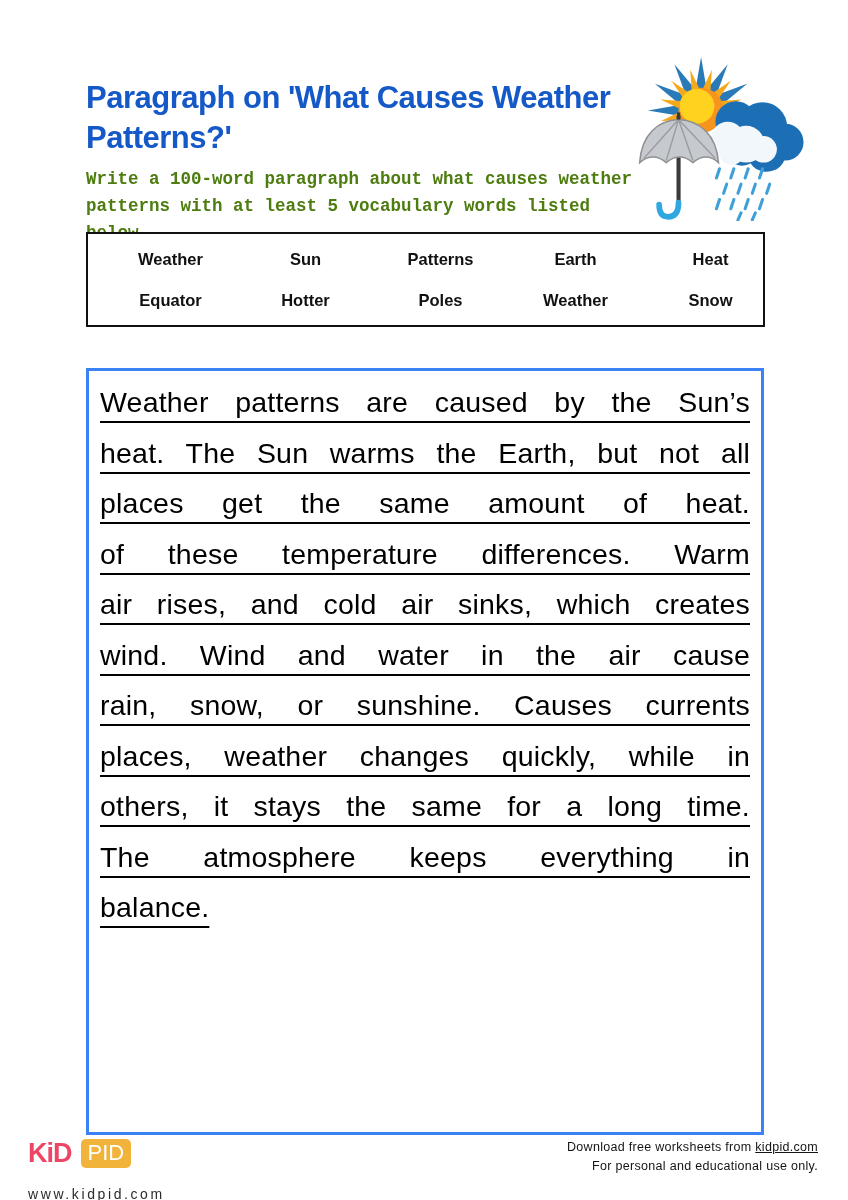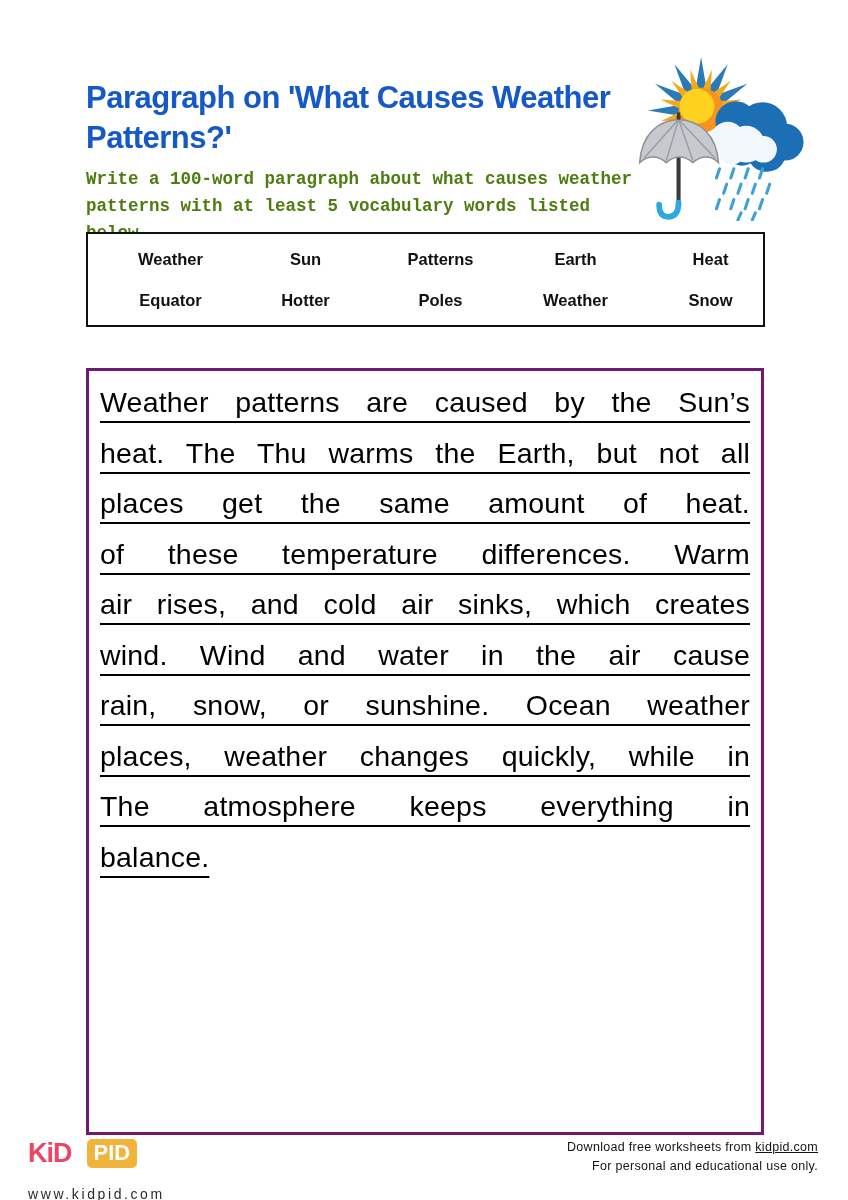--- a/index.html
+++ b/index.html
@@ -61,21 +61,21 @@
     text-align:center;
     font-weight:700;
     font-size:16.5px;
     padding-left:30px;
   }
 
   
   .writing-box{
     position:absolute;top:368px;left:86px;
     width:678px;height:767px;
-    border:3px solid #701a75;
+    border:3px solid #3b82f6;
     background:#fff;
     padding:6px 11px 0 11px;
   }
   .hand-line{
     height:50.5px;
     font-family:"Liberation Sans",sans-serif;
     font-size:28.5px;
     line-height:50.5px;
     font-weight:400;
     letter-spacing:0.2px;
@@ -100,24 +100,24 @@
   }
   .brand{display:flex;flex-direction:column;align-items:flex-start;}
   .logo{display:flex;align-items:center;}
   .logo .kid{
     color:var(--logo-pink);
     font-weight:800;
     font-size:27px;
     letter-spacing:-1px;
   }
   .logo .pid{
-    margin-left:15px;
+    margin-left:9px;
     background:var(--logo-yellow);
     color:#ffffff;
-    font-weight:700;
+    font-weight:400;
     font-size:22px;
     letter-spacing:0px;
     padding:1px 7px 2px 7px;
     border-radius:5px;
   }
   .site{
     margin-top:17px;
     font-size:14px;
     letter-spacing:2.6px;
     color:#2b2b2b;
@@ -229,27 +229,28 @@
         <span class="vocab-word">Hotter</span>
         <span class="vocab-word">Poles</span>
         <span class="vocab-word">Weather</span>
         <span class="vocab-word">Snow</span>
       </div>
   </div>
 
   <div class="writing-box">
     <div>
         <div class="hand-line">Weather patterns are caused by the Sun’s</div>
-        <div class="hand-line">heat. The Thu warms the Earth, but not all</div>
+        <div class="hand-line">heat. The Sun warms the Earth, but not all</div>
         <div class="hand-line">places get the same amount of heat.</div>
         <div class="hand-line">of these temperature differences. Warm</div>
         <div class="hand-line">air rises, and cold air sinks, which creates</div>
         <div class="hand-line">wind. Wind and water in the air cause</div>
-        <div class="hand-line">rain, snow, or sunshine. Ocean weather</div>
+        <div class="hand-line">rain, snow, or sunshine. Causes currents</div>
         <div class="hand-line">places, weather changes quickly, while in</div>
+        <div class="hand-line">others, it stays the same for a long time.</div>
         <div class="hand-line">The atmosphere keeps everything in</div>
         <div class="hand-line last">balance.</div>
       </div>
   </div>
 
   <div class="footer">
     <div class="brand">
       <div class="logo">
         <span class="kid">KiD</span>
         <span class="pid">PID</span>

